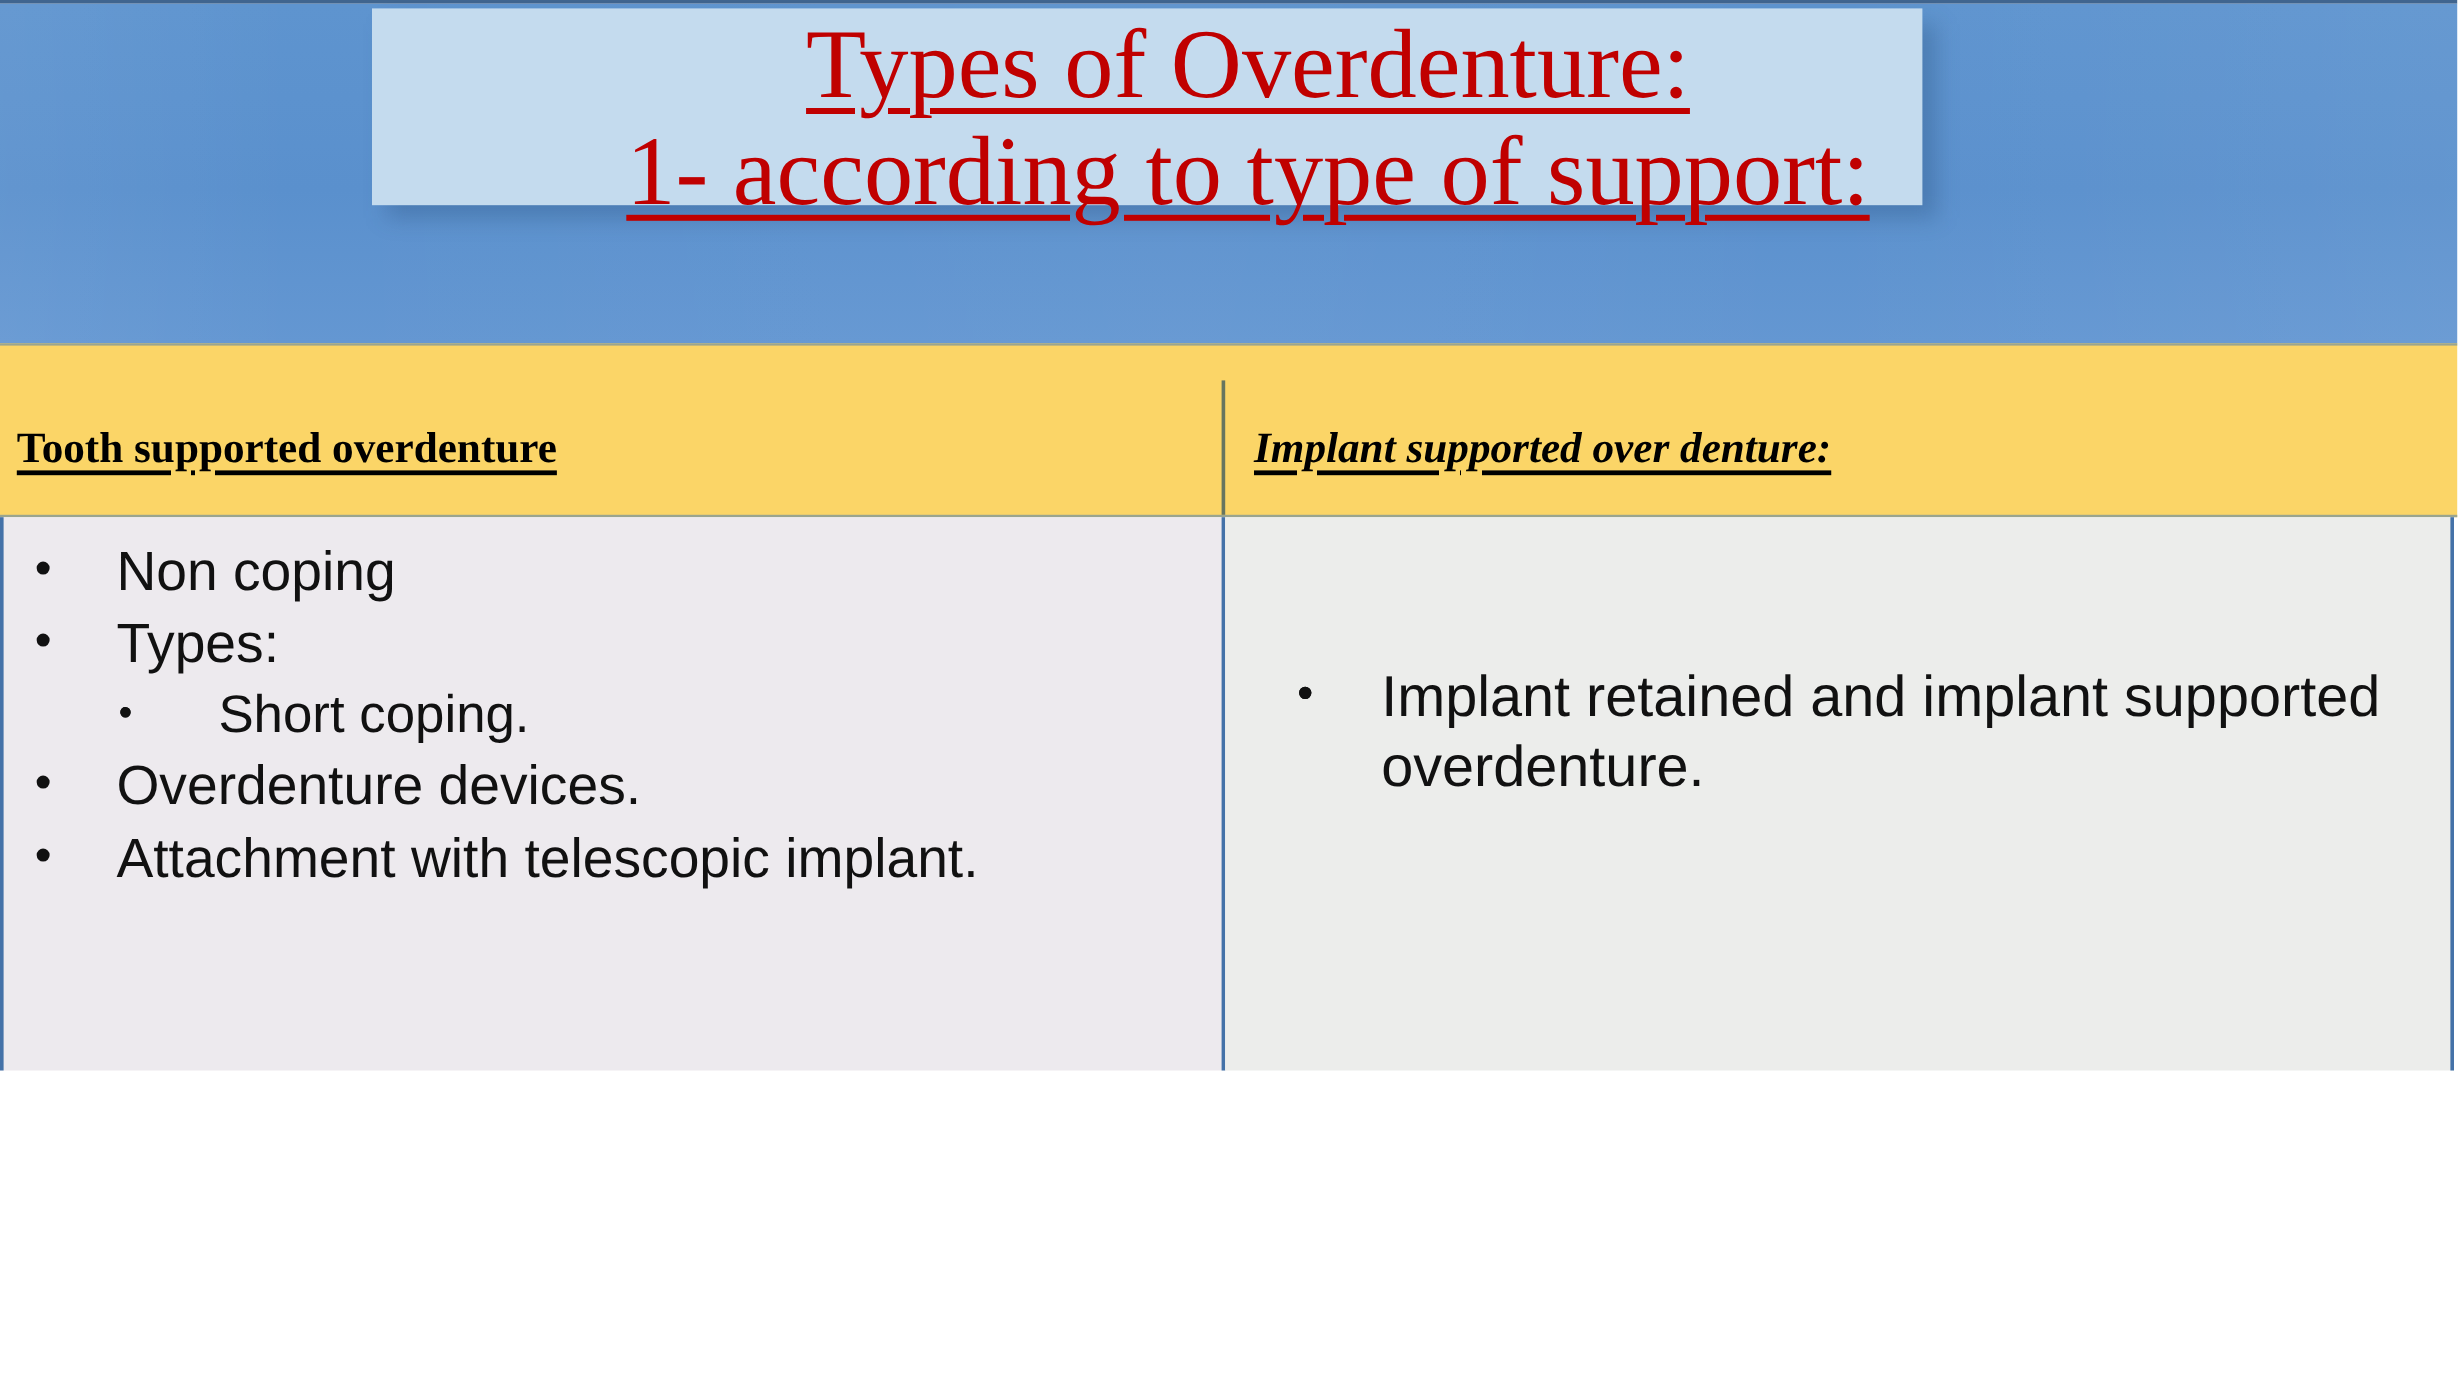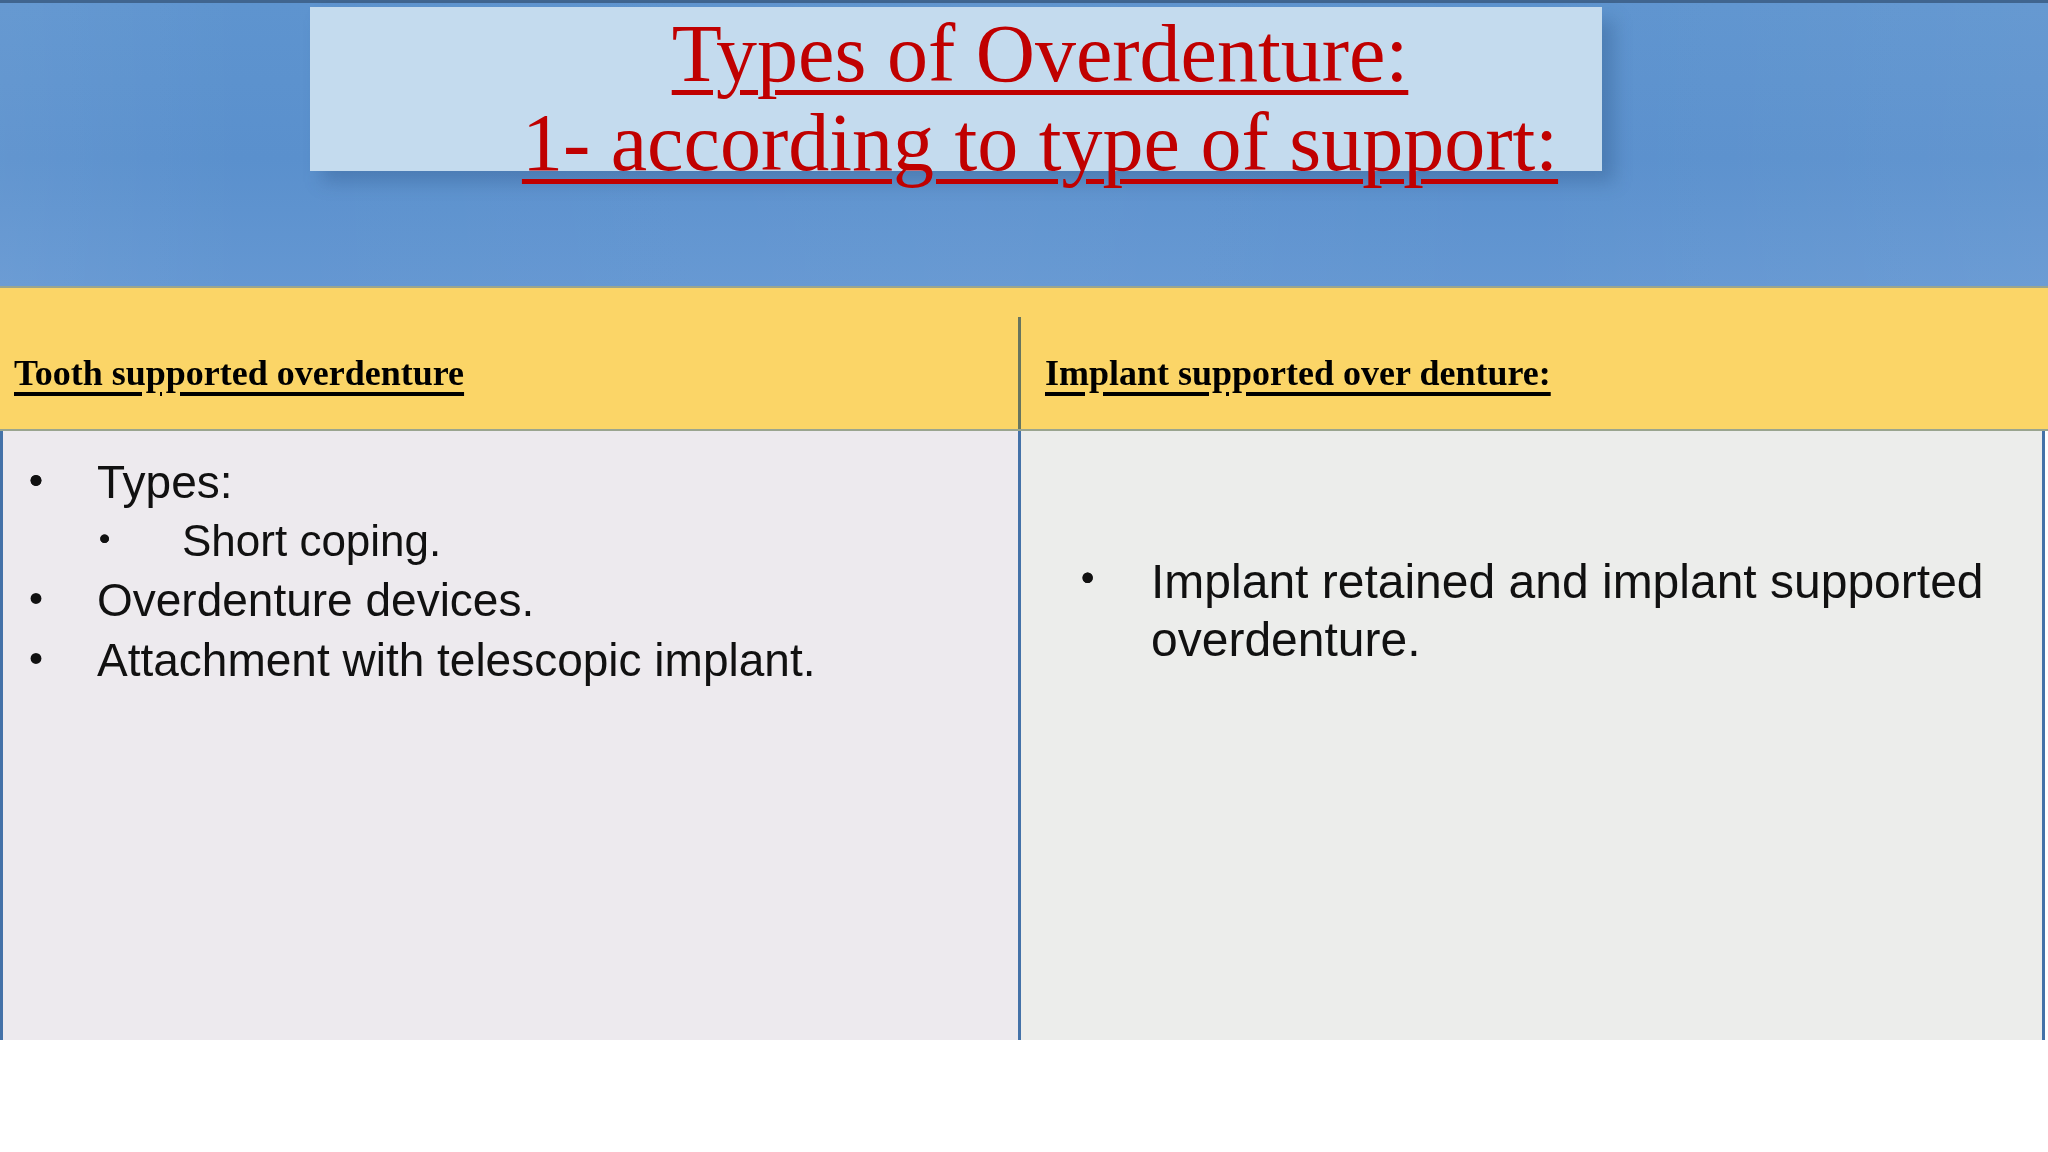--- a/index.html
+++ b/index.html
@@ -10,21 +10,21 @@
   body {
     width: 2048px;
     height: 1152px;
     overflow: hidden;
     font-family: "Liberation Sans", sans-serif;
   }
 
   #slide {
     position: relative;
     width: 2048px;
-    height: 1040px;
+    height: 892px;
     overflow: hidden;
     background: #ffffff;
   }
 
   
   #title-banner {
     position: absolute;
     left: 0;
     top: 0;
     width: 2048px;
@@ -118,20 +118,21 @@
     margin-top: 29px;
   }
   #hdr-cell-left {
     width: 1021px;
     border-right: 3px solid #67755f;
     padding-left: 14px;
   }
   #hdr-cell-right {
     width: 1027px;
     padding-left: 24px;
+    font-style: italic;
   }
   .hdr-text {
     font-family: "Liberation Serif", serif;
     font-weight: bold;
     font-size: 36px;
     color: #000000;
     text-decoration: underline;
     text-decoration-thickness: 4px;
     text-underline-offset: 7px;
   }
@@ -231,20 +232,21 @@
       </div>
     </div>
 
     <div class="t-row" id="body-row">
 
       <div class="t-cell" id="body-cell-left">
         <ul class="bullets" id="left-list">
 
           <li>
             <span class="bullet-dot">•</span>
+            <span>Non coping</span>
           </li>
 
           <li>
             <span class="bullet-dot">•</span>
             <span>Types:</span>
           </li>
 
           <li class="sub">
             <span class="bullet-dot">•</span>
           </li>

